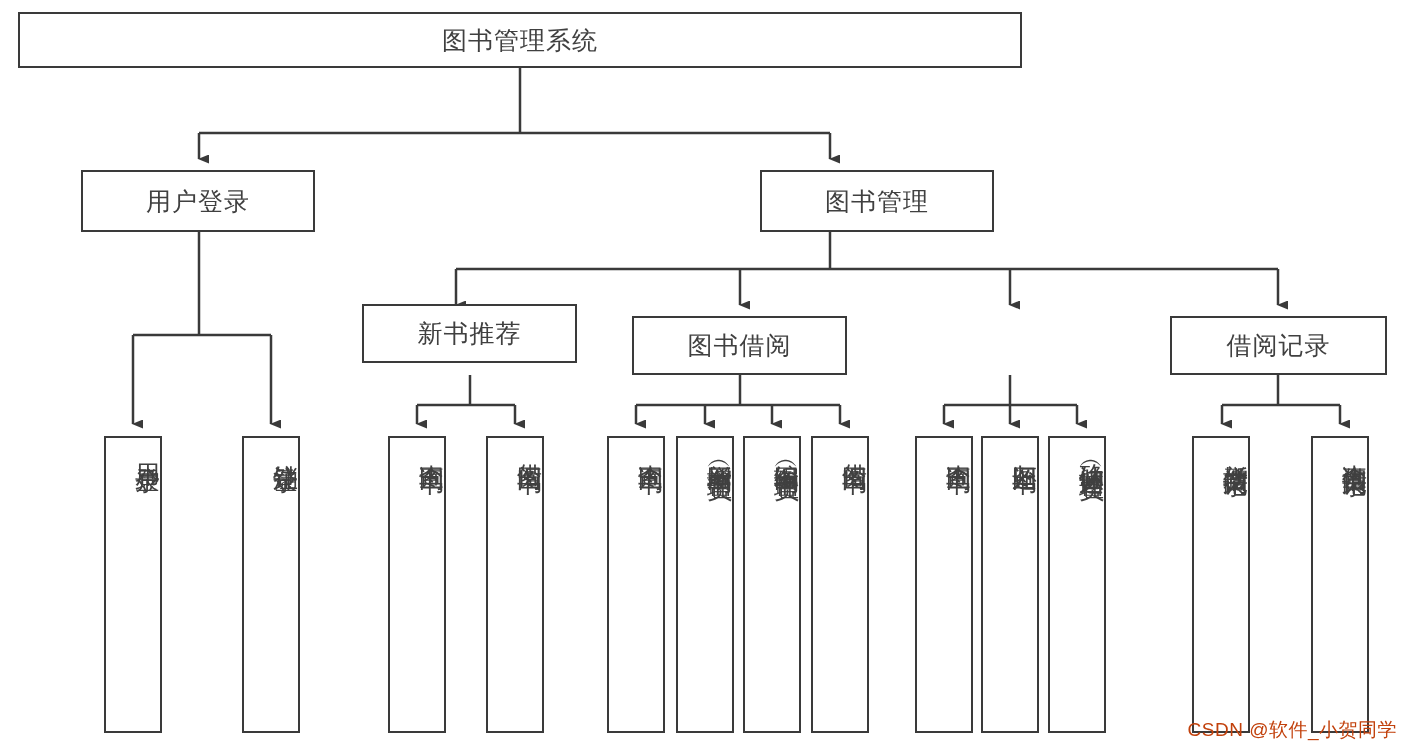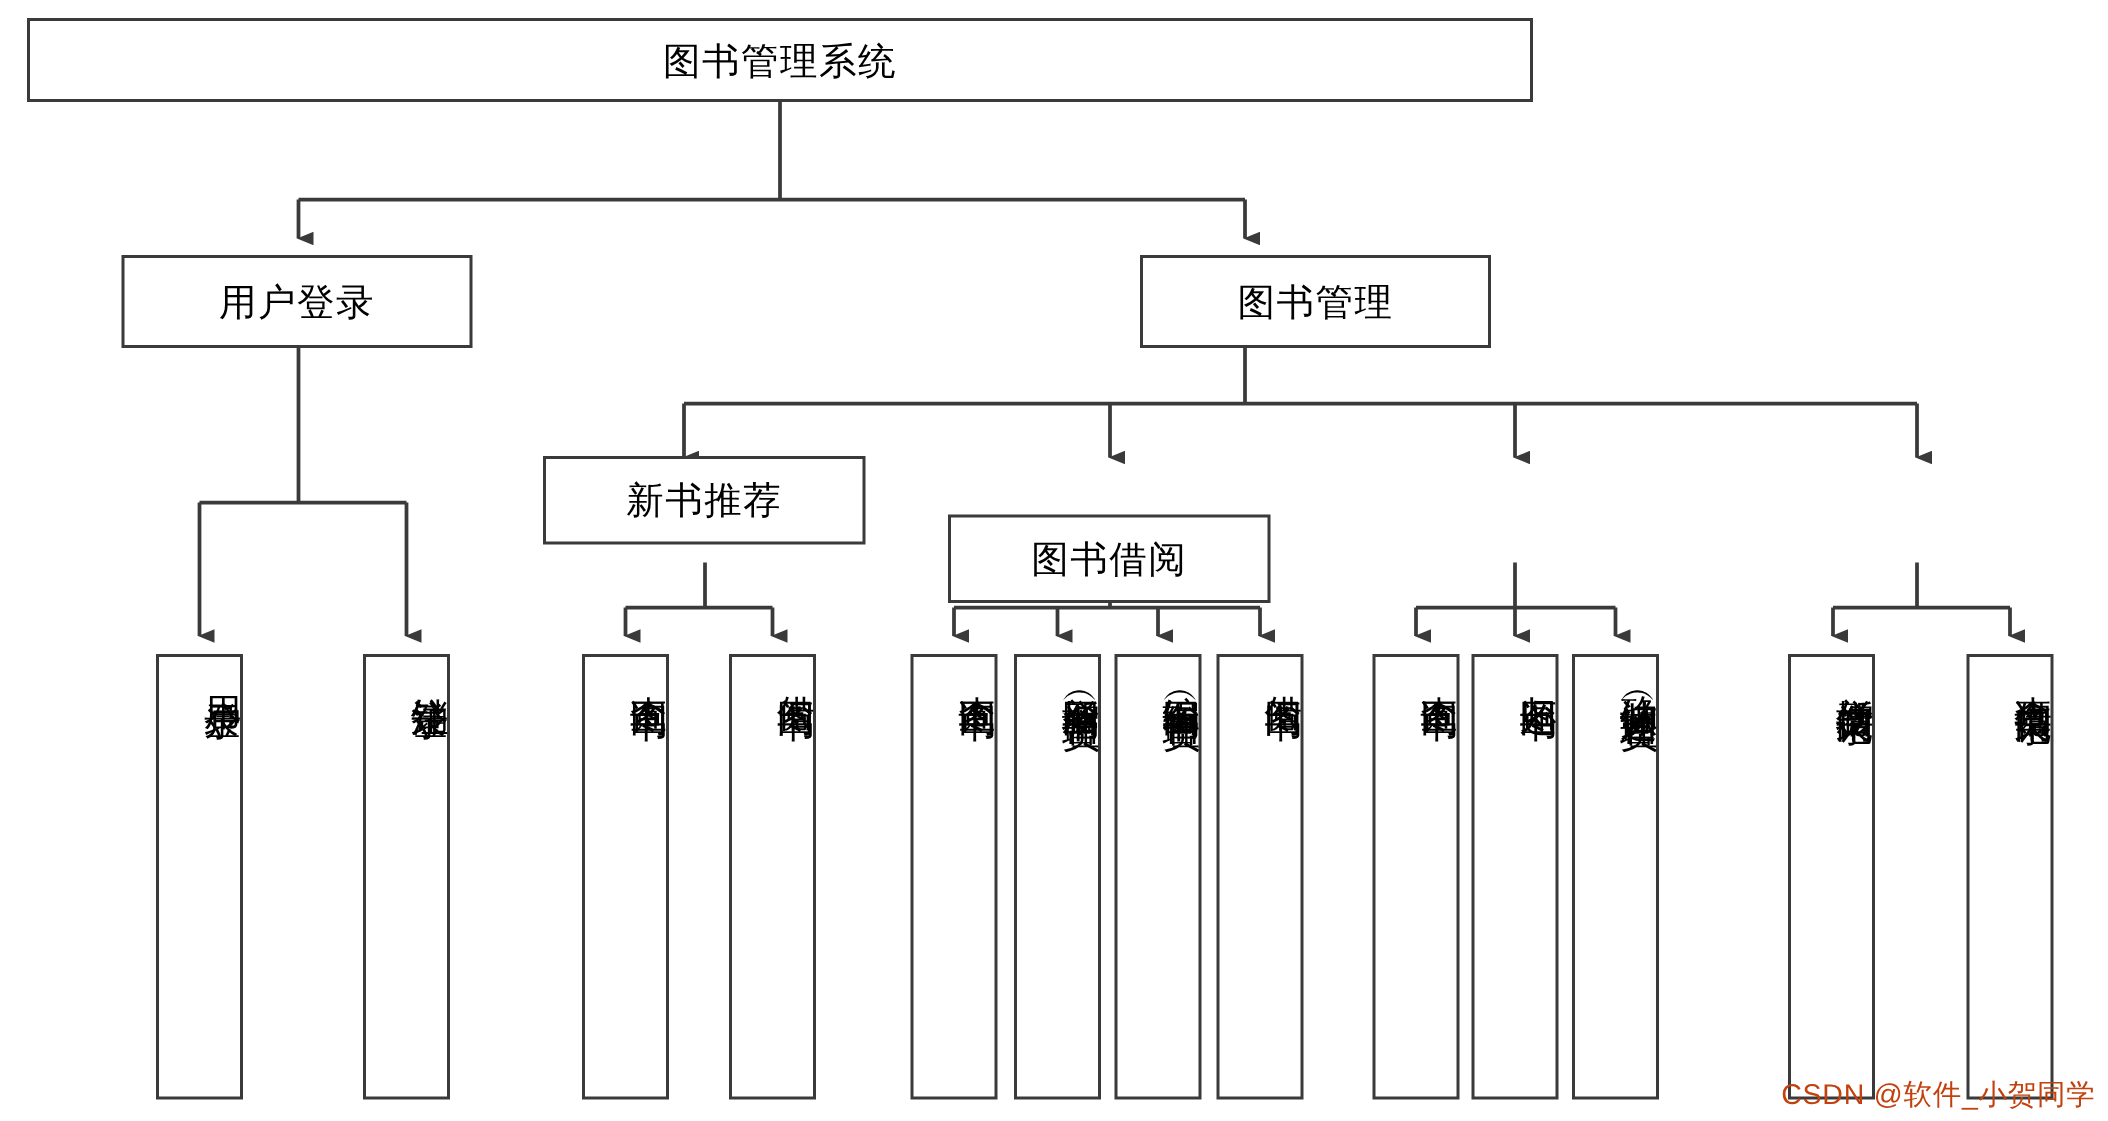--- a/index.html
+++ b/index.html
@@ -19,21 +19,21 @@
     pointer-events:none;
   }
   .node{
     position:absolute;
     box-sizing:border-box;
     background:#ffffff;
     border:2.5px solid #3a3a3a;
     display:flex;
     align-items:center;
     justify-content:center;
-    color:#000000;
+    color:#404040;
   }
   .node.horiz{
     font-size:25px;
     letter-spacing:1px;
   }
   .node.vert{
     writing-mode:vertical-rl;
     text-orientation:upright;
     align-items:flex-start;
     justify-content:flex-start;
@@ -121,22 +121,25 @@
   <div class="node horiz" style="left:81px;top:170px;width:234px;height:62px;">
     <span>用户登录</span>
   </div>
   <div class="node horiz" style="left:712px;top:170px;width:234px;height:62px;margin-left:48px;">
     <span>图书管理</span>
   </div>
 
   <div class="node horiz" style="left:362px;top:304px;width:215px;height:59px;">
     <span>新书推荐</span>
   </div>
-  <div class="node horiz" style="left:632px;top:316px;width:215px;height:59px;margin-top:27px;">
+  <div class="node horiz" style="left:632px;top:316px;width:215px;height:59px;">
     <span>图书借阅</span>
+  </div>
+  <div class="node horiz" style="left:1170px;top:316px;width:217px;height:59px;">
+    <span>借阅记录</span>
   </div>
 
   <div class="node vert" style="left:104px;top:436px;width:58px;height:297px;">
     <span>用户登录</span>
   </div>
   <div class="node vert" style="left:242px;top:436px;width:58px;height:297px;">
     <span>注销登录</span>
   </div>
 
   <div class="node vert" style="left:388px;top:436px;width:58px;height:297px;">

